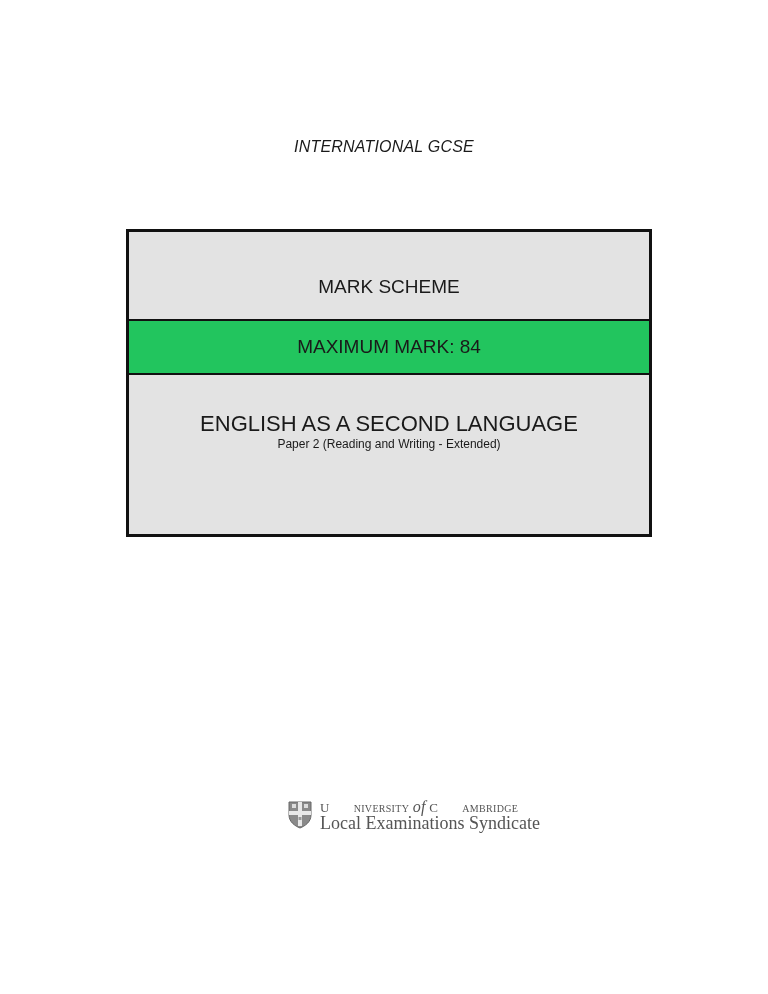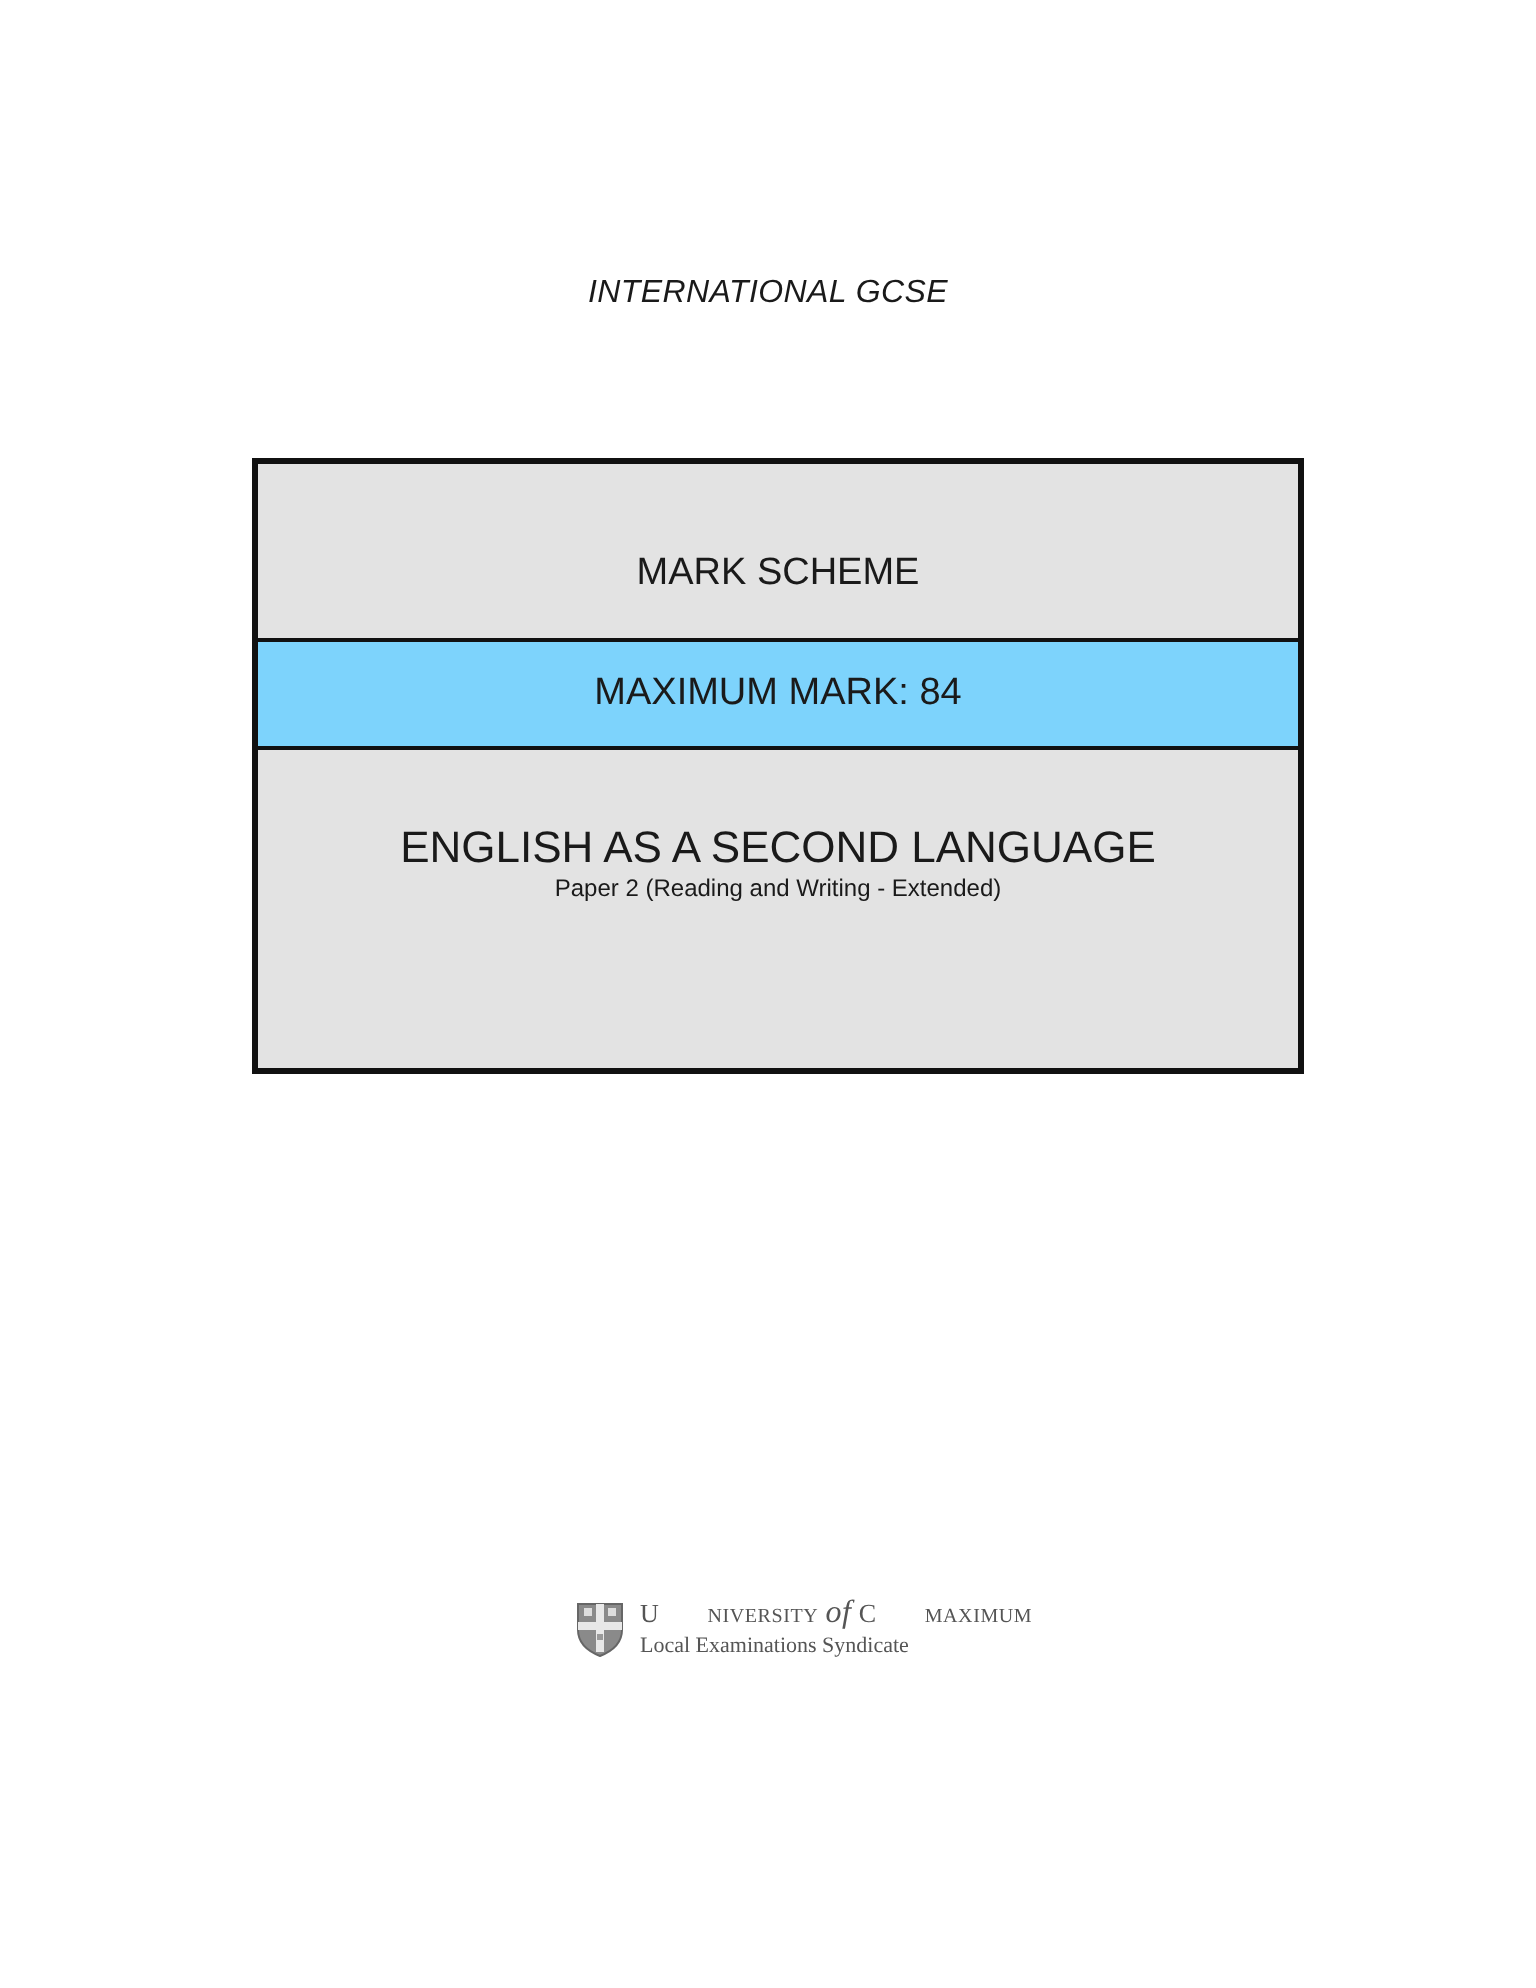--- a/index.html
+++ b/index.html
@@ -1,30 +1,30 @@
 <!DOCTYPE html>
 <html><head>
 <meta charset="utf-8">
 <style>
   html, body { margin:0; padding:0; background:#ffffff; }
   body { width:768px; height:994px; position:relative; overflow:hidden; font-family:"Liberation Sans", sans-serif; color:#1a1a1a; }
   .top-title { position:absolute; left:0; width:768px; top:138px; text-align:center; font-size:16px; letter-spacing:0.2px;font-style:italic; }
   .box { position:absolute; left:126px; top:229px; width:520px; height:302px; border:3px solid #111; background:#e3e3e3; }
   .row1 { position:absolute; left:0; top:0; width:100%; height:109px; display:flex; align-items:center; justify-content:center; font-size:19px; }
-  .row2 { position:absolute; left:0; top:87px; width:100%; height:56px; background:#7dd3fc; border-top:2px solid #111; border-bottom:2px solid #111; display:flex; align-items:center; justify-content:center; font-size:19px; box-sizing:border-box; }
+  .row2 { position:absolute; left:0; top:87px; width:100%; height:56px; background:#22c55e; border-top:2px solid #111; border-bottom:2px solid #111; display:flex; align-items:center; justify-content:center; font-size:19px; box-sizing:border-box; }
   .row3 { position:absolute; left:0; top:143px; width:100%; height:159px; text-align:center; }
   .subject { margin-top:38px; font-size:22px; line-height:22px; }
   .paper { font-size:12px; line-height:18px; }
   .logo { position:absolute; left:288px; top:800px; display:flex; align-items:center; }
   .shield { width:24px; height:28px; margin-right:8px; }
   .logo-text { font-family:"Liberation Serif", serif; color:#555; line-height:14px; }
   .uni { font-size:13px; letter-spacing:0.3px; }
   .uni .small { font-size:10px;padding-left:24px; }
   .uni i { font-size:16px; }
-  .les { font-size:11px; }
+  .les { font-size:18px; }
 </style>
 </head>
 <body>
 
 <div class="top-title">INTERNATIONAL GCSE</div>
 
 <div class="box">
   <div class="row1">MARK SCHEME</div>
   <div class="row2">MAXIMUM MARK: 84</div>
   <div class="row3">
@@ -36,16 +36,16 @@
 <div class="logo">
   <svg class="shield" viewBox="0 0 24 28">
     <path d="M1 1 H23 V14 C23 21 17 25 12 27 C7 25 1 21 1 14 Z" fill="#8a8a8a" stroke="#666" stroke-width="1"></path>
     <rect x="10" y="1" width="4" height="24" fill="#e8e8e8"></rect>
     <rect x="1" y="10" width="22" height="4" fill="#e8e8e8"></rect>
     <rect x="4" y="3" width="4" height="4" fill="#ddd"></rect>
     <rect x="16" y="3" width="4" height="4" fill="#ddd"></rect>
     <rect x="10.5" y="16" width="3" height="3" fill="#999"></rect>
   </svg>
   <div class="logo-text">
-    <div class="uni"><span>U</span><span class="small">NIVERSITY</span> <i>of</i> <span>C</span><span class="small">MAXIMUM</span></div>
+    <div class="uni"><span>U</span><span class="small">NIVERSITY</span> <i>of</i> <span>C</span><span class="small">AMBRIDGE</span></div>
     <div class="les">Local Examinations Syndicate</div>
   </div>
 </div>
 
 </body></html>

